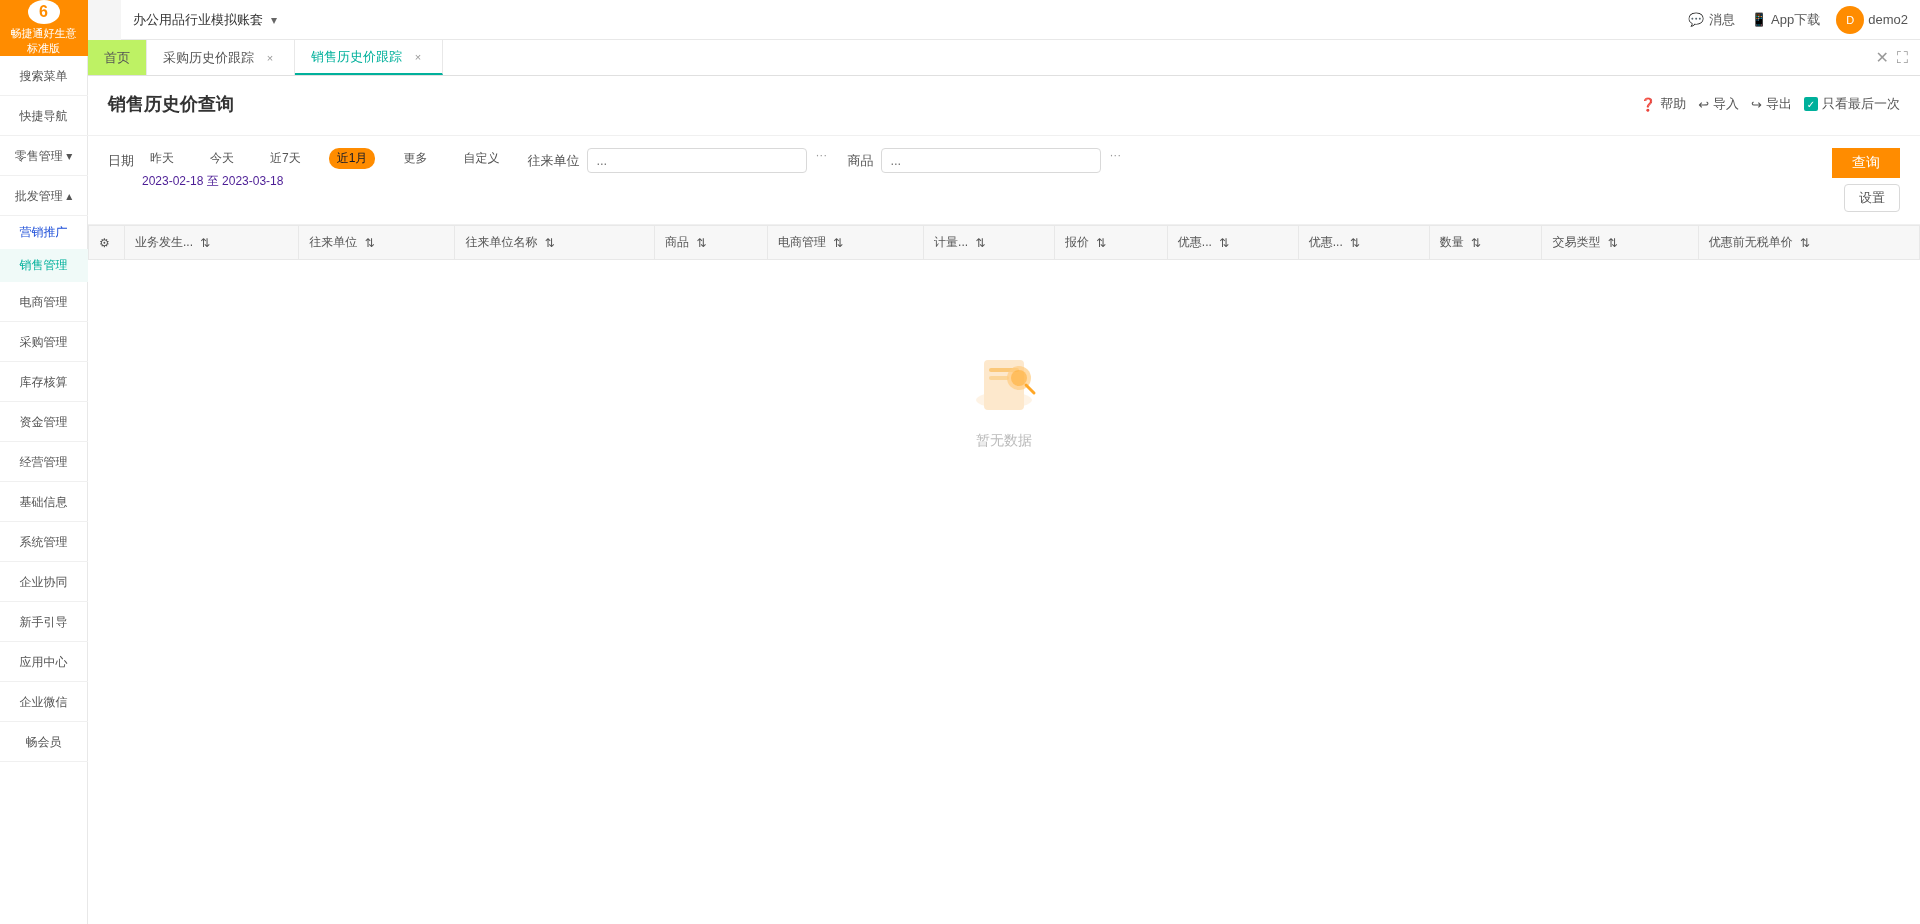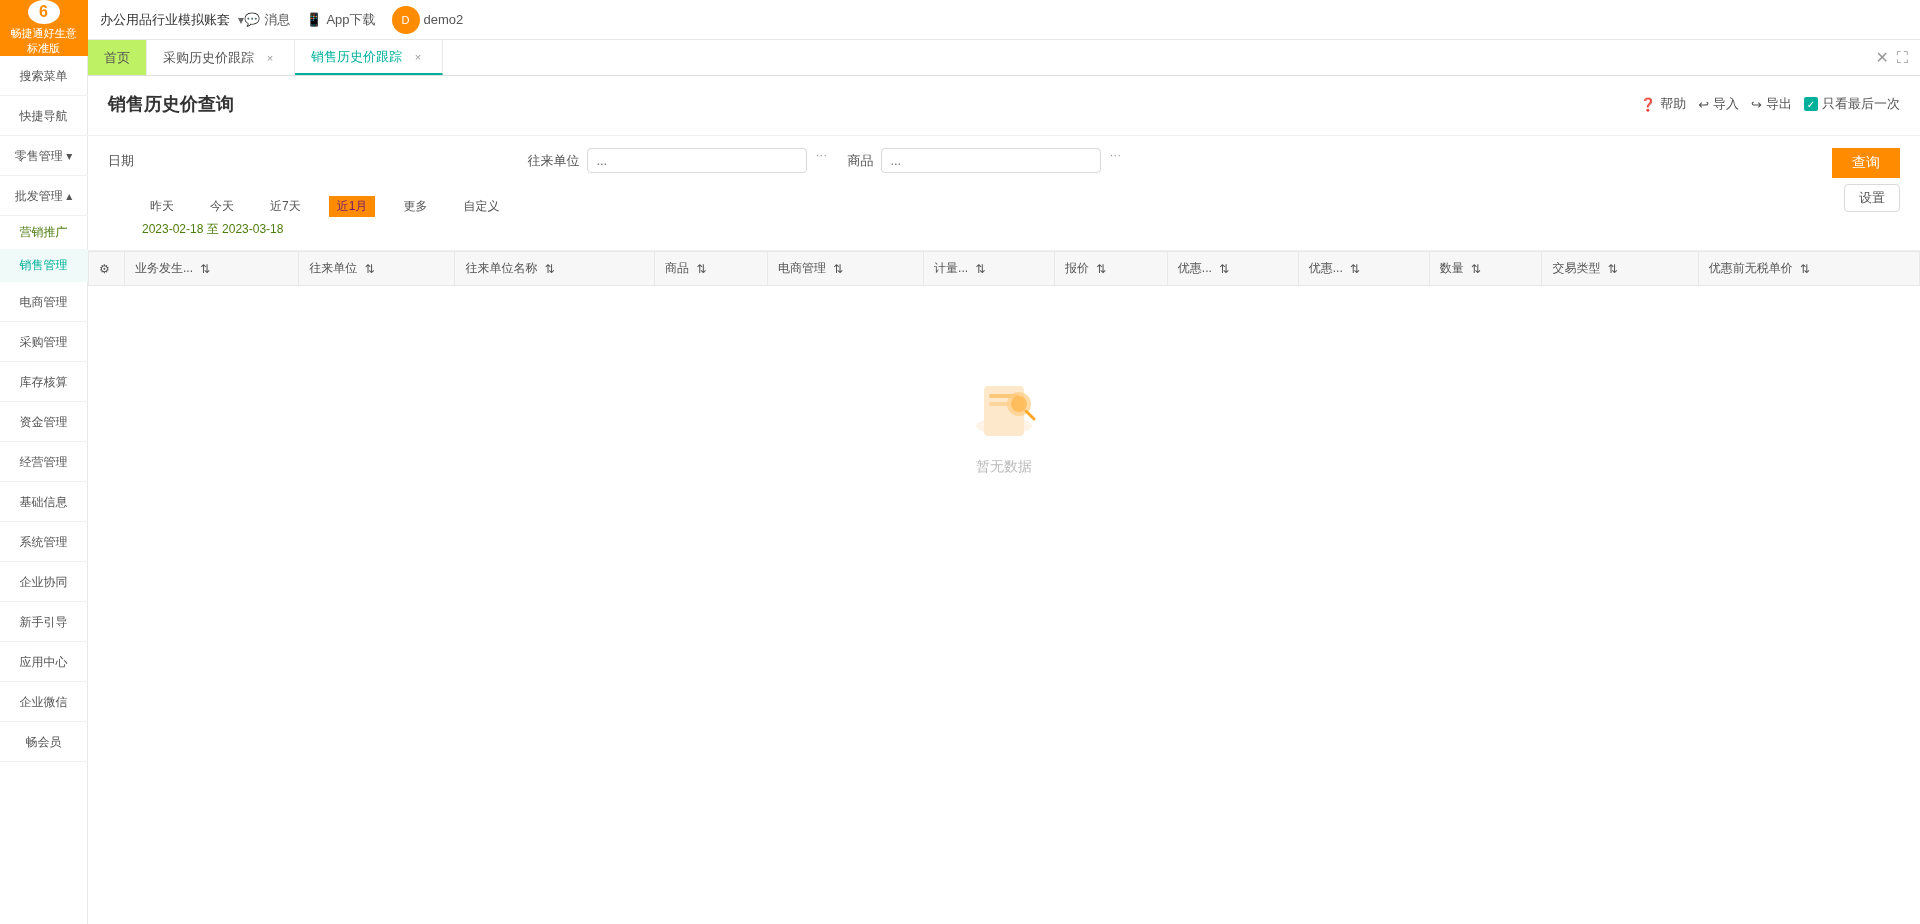--- a/index.html
+++ b/index.html
@@ -52,41 +52,43 @@
       color: #555;
       cursor: pointer;
       border-bottom: 1px solid #f0f0f0;
     }
     .sidebar-menu-item .menu-label { font-size: 12px; margin-top: 2px; }
     .sidebar-sub-item {
       width: 88px;
       padding: 8px 4px;
       text-align: center;
       font-size: 12px;
-      color: #4d7c0f;
+      color: #1d4ed8;
       cursor: pointer;
     }
     .sidebar-sub-item.active { color: #00b09b; background: #f0faf8; }
 
     
     .main {
       flex: 1;
       display: flex;
       flex-direction: column;
       height: 924px;
     }
 
     
     .topbar {
       height: 40px;
       background: #fff;
       border-bottom: 1px solid #e8e8e8;
       display: flex;
       align-items: center;
       padding: 0 12px;
+      justify-content: space-between;
+      margin-left: 33px;
     }
     .topbar-left {
       display: flex;
       align-items: center;
       gap: 8px;
     }
     .topbar-title {
       font-size: 13px;
       color: #333;
     }
@@ -257,27 +259,26 @@
     }
     .date-btn {
       padding: 2px 8px;
       font-size: 12px;
       color: #555;
       cursor: pointer;
       border-radius: 2px;
     }
     .date-btn.active {
       background: #ff8c00;
-      color: #701a75;
-      border-radius: 0;
-      margin-top: 48px;
+      color: #0f172a;
+      border-radius: 10px;
     }
     .date-range {
       font-size: 12px;
-      color: #4d7c0f;
+      color: #4c1d95;
     }
     .filter-input {
       border: 1px solid #d9d9d9;
       border-radius: 4px;
       padding: 4px 8px;
       font-size: 13px;
       width: 220px;
       color: #333;
       outline: none;
     }

